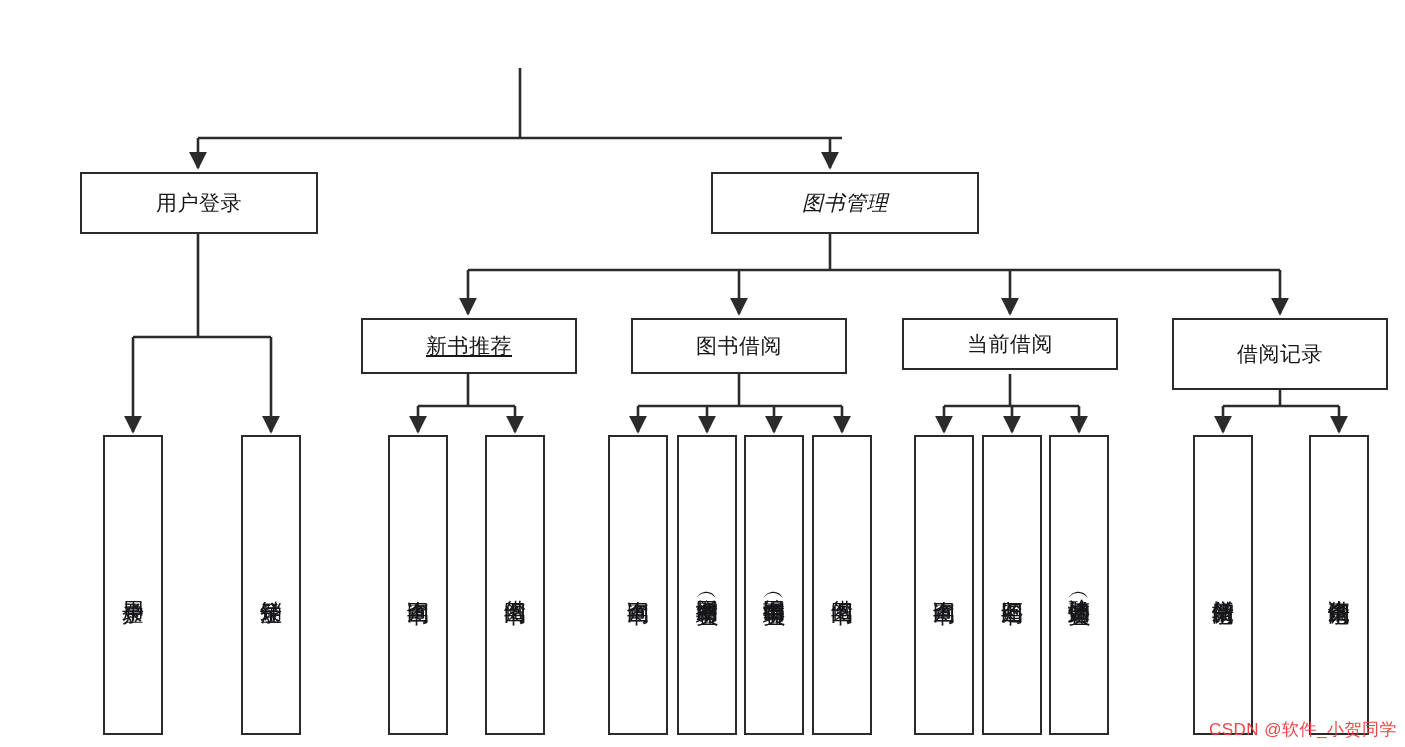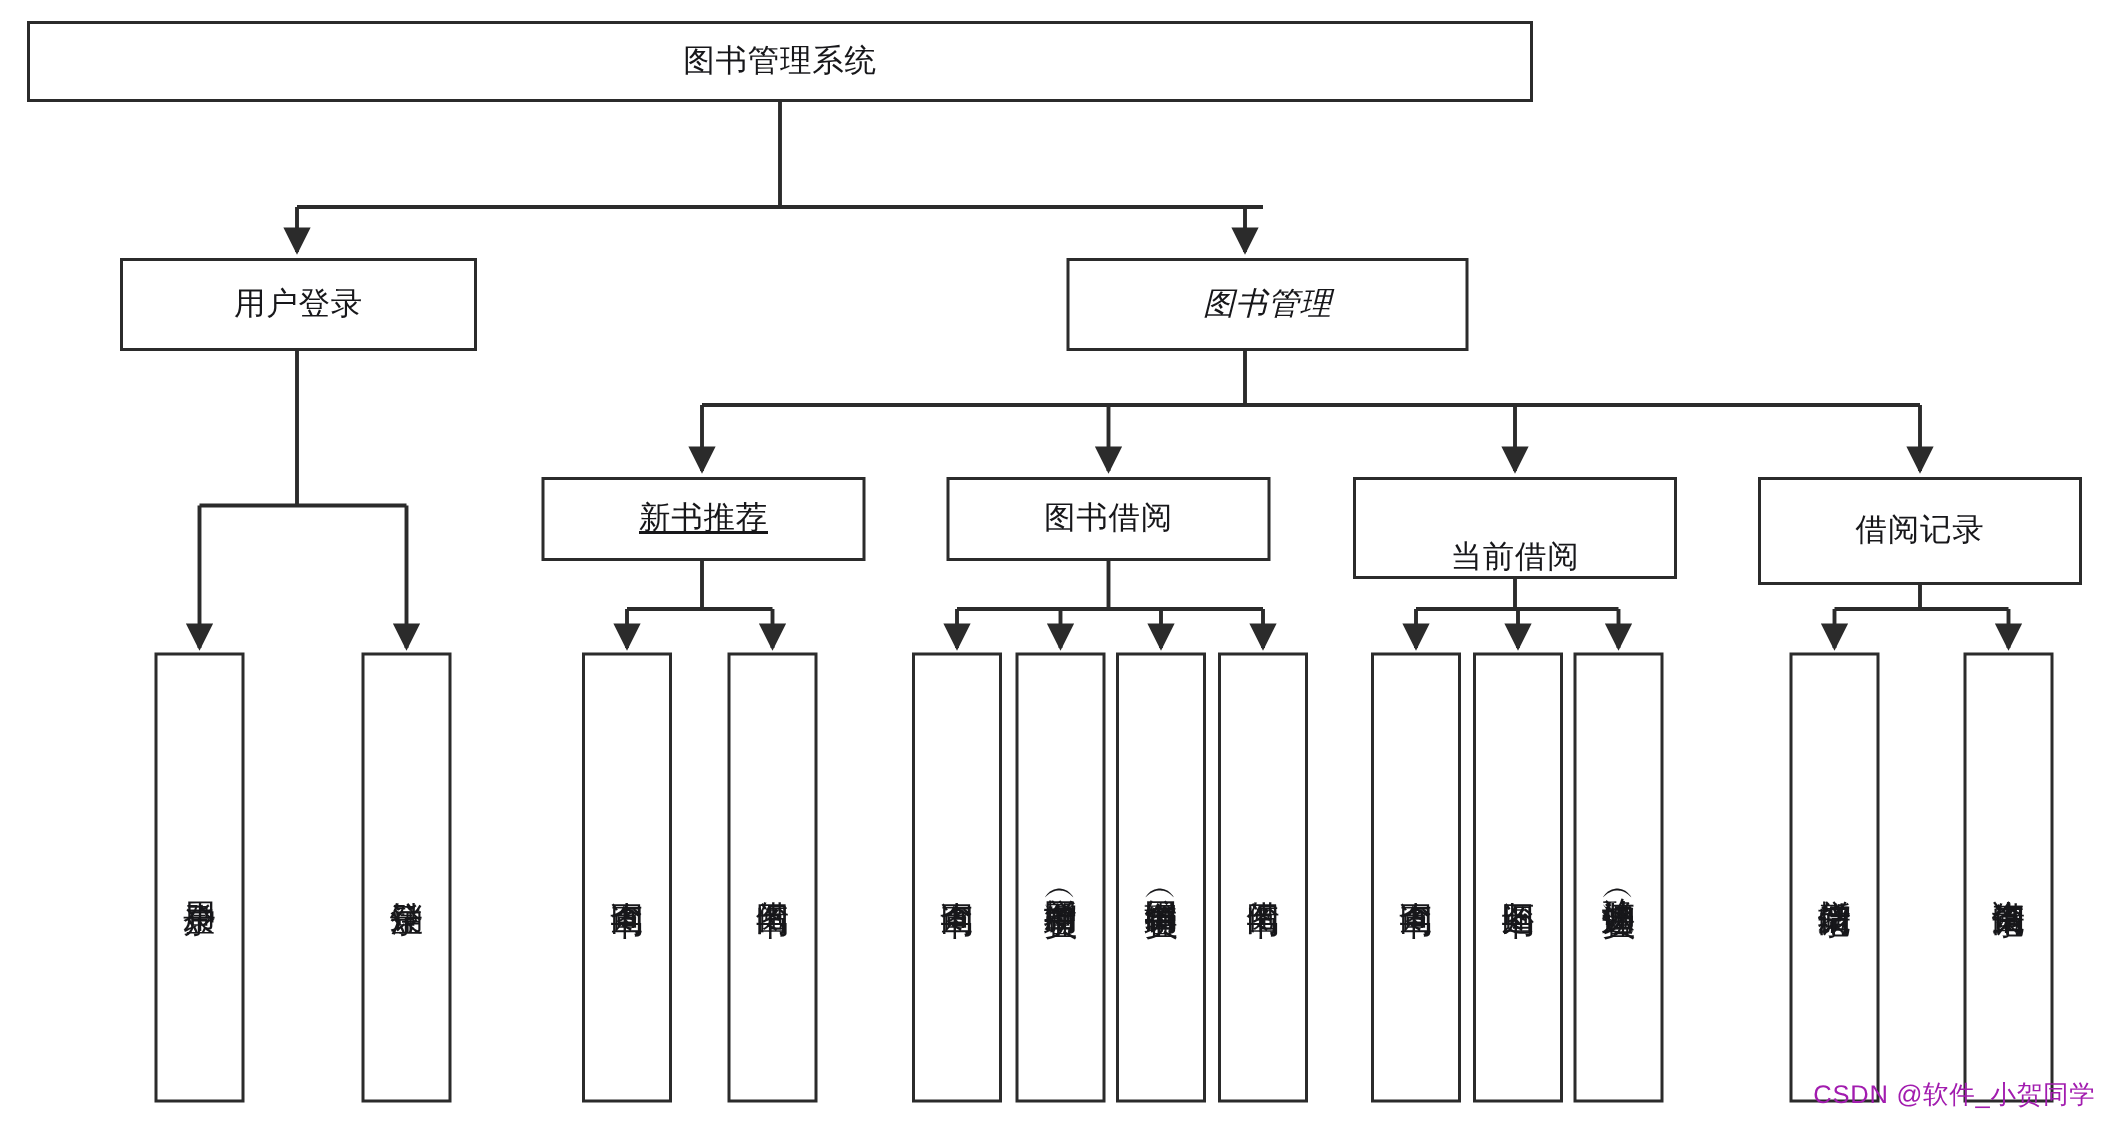--- a/index.html
+++ b/index.html
@@ -55,21 +55,21 @@
     line-height: 1.28;
     letter-spacing: 1px;
     text-align: center;
     max-height: 100%;
   }
   #watermark {
     position: absolute;
     right: 8px;
     bottom: 6px;
     font-size: 17px;
-    color: #a21caf;
+    color: #ef4444;
     white-space: nowrap;
     letter-spacing: 0.5px;
   }
 </style>
 </head>
 <body>
 
 <div id="diagram-root">
 
   <svg id="edges-layer" viewBox="0 0 1405 747" width="1405" height="747" xmlns="http://www.w3.org/2000/svg">
@@ -115,38 +115,35 @@
       <path d="M 1012 406 L 1012 432" marker-end="url(#arrow)"></path>
       <path d="M 1079 406 L 1079 432" marker-end="url(#arrow)"></path>
 
       <path d="M 1280 374 L 1280 406"></path>
       <path d="M 1223 406 L 1339 406"></path>
       <path d="M 1223 406 L 1223 432" marker-end="url(#arrow)"></path>
       <path d="M 1339 406 L 1339 432" marker-end="url(#arrow)"></path>
     </g>
   </svg>
 
-  <div class="node node-h" style="left:18px; top:14px; width:1004px; height:54px;">
-    <span class="node-label">图书管理系统</span>
-  </div>
 
   <div class="node node-h" style="left:80px; top:172px; width:238px; height:62px;">
     <span class="node-label">用户登录</span>
   </div>
   <div class="node node-h" style="left:711px; top:172px; width:268px; height:62px;font-style:italic;">
     <span class="node-label">图书管理</span>
   </div>
 
   <div class="node node-h" style="left:361px; top:318px; width:216px; height:56px;text-decoration:underline;">
     <span class="node-label">新书推荐</span>
   </div>
   <div class="node node-h" style="left:631px; top:318px; width:216px; height:56px;">
     <span class="node-label">图书借阅</span>
   </div>
-  <div class="node node-h" style="left:902px; top:318px; width:216px; height:68px;align-items:flex-end;">
+  <div class="node node-h" style="left:902px; top:318px; width:216px; height:52px;">
     <span class="node-label">当前借阅</span>
   </div>
   <div class="node node-h" style="left:1172px; top:318px; width:216px; height:72px;">
     <span class="node-label">借阅记录</span>
   </div>
 
   <div class="node node-v" style="left:103px; top:435px; width:60px; height:300px;">
     <span class="node-label">用户登录</span>
   </div>
   <div class="node node-v" style="left:241px; top:435px; width:60px; height:300px;">

